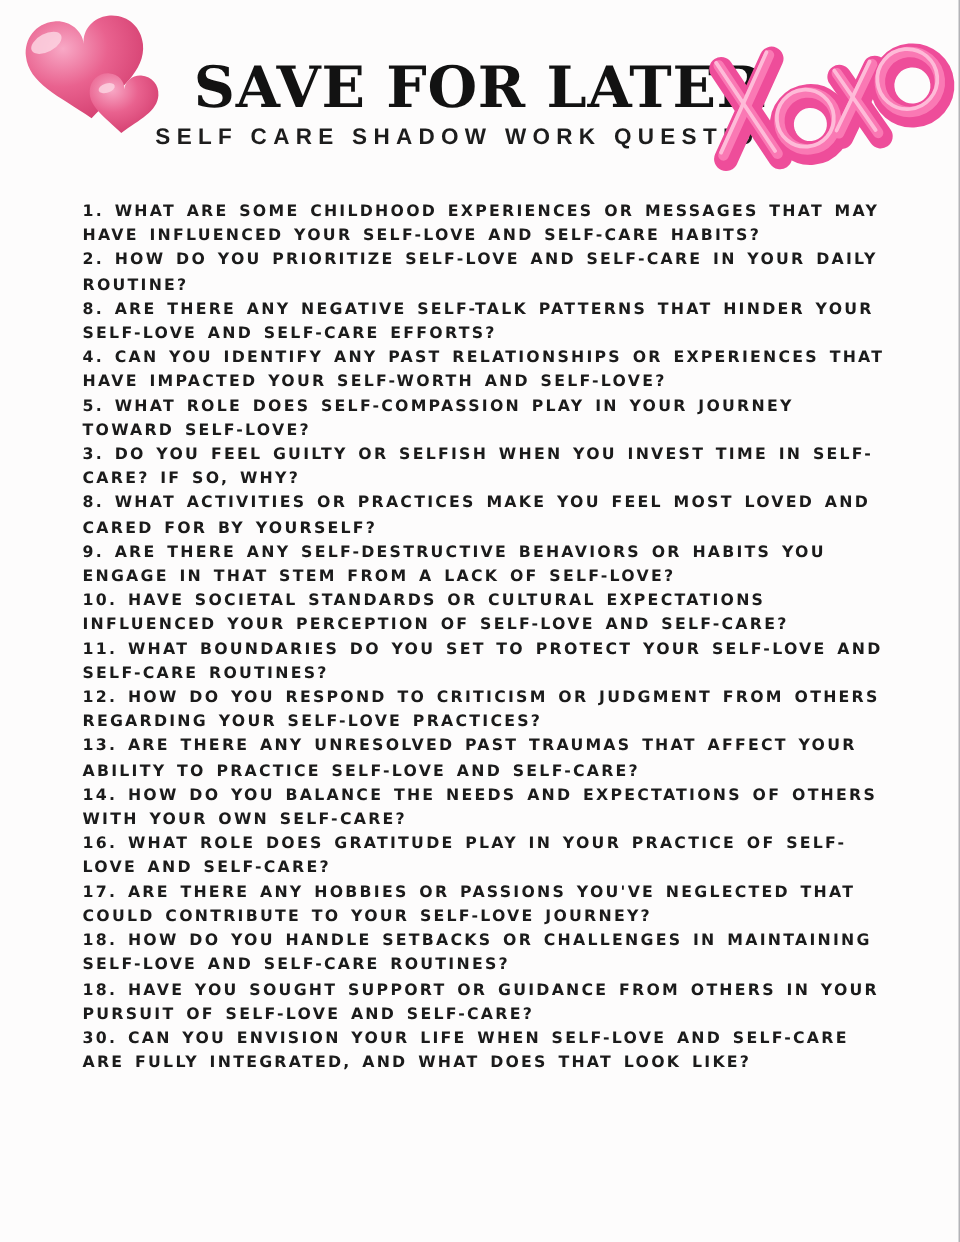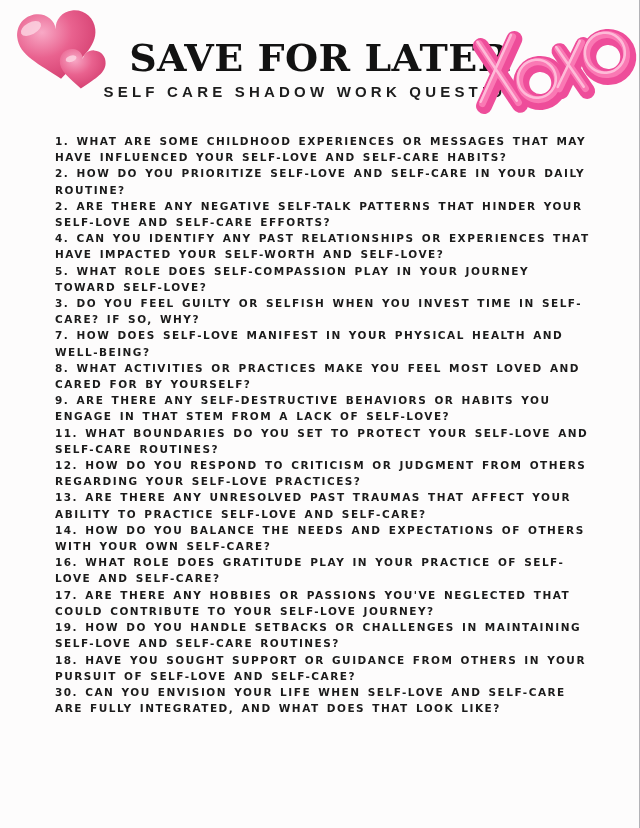--- a/index.html
+++ b/index.html
@@ -100,31 +100,31 @@
         <use href="#xoxoShapes" stroke="#fa79b4" stroke-width="7" transform="translate(-1.5,-2.5)"></use>
         <use href="#xoxoShapes" stroke="#ffc3dd" stroke-width="2.5" transform="translate(-3,-4.5)" opacity="0.9"></use>
       </g>
     </svg>
 
   </div>
 
   <main class="questions">
       <p class="question">1. WHAT ARE SOME CHILDHOOD EXPERIENCES OR MESSAGES THAT MAY HAVE INFLUENCED YOUR SELF-LOVE AND SELF-CARE HABITS?</p>
       <p class="question">2. HOW DO YOU PRIORITIZE SELF-LOVE AND SELF-CARE IN YOUR DAILY ROUTINE?</p>
-      <p class="question">2. ARE THERE ANY NEGATIVE SELF-TALK PATTERNS THAT HINDER YOUR SELF-LOVE AND SELF-CARE EFFORTS?</p>
+      <p class="question">8. ARE THERE ANY NEGATIVE SELF-TALK PATTERNS THAT HINDER YOUR SELF-LOVE AND SELF-CARE EFFORTS?</p>
       <p class="question">4. CAN YOU IDENTIFY ANY PAST RELATIONSHIPS OR EXPERIENCES THAT HAVE IMPACTED YOUR SELF-WORTH AND SELF-LOVE?</p>
       <p class="question">5. WHAT ROLE DOES SELF-COMPASSION PLAY IN YOUR JOURNEY TOWARD SELF-LOVE?</p>
       <p class="question">3. DO YOU FEEL GUILTY OR SELFISH WHEN YOU INVEST TIME IN SELF-CARE? IF SO, WHY?</p>
-      <p class="question">7. HOW DOES SELF-LOVE MANIFEST IN YOUR PHYSICAL HEALTH AND WELL-BEING?</p>
       <p class="question">8. WHAT ACTIVITIES OR PRACTICES MAKE YOU FEEL MOST LOVED AND CARED FOR BY YOURSELF?</p>
       <p class="question">9. ARE THERE ANY SELF-DESTRUCTIVE BEHAVIORS OR HABITS YOU ENGAGE IN THAT STEM FROM A LACK OF SELF-LOVE?</p>
+      <p class="question">10. HAVE SOCIETAL STANDARDS OR CULTURAL EXPECTATIONS INFLUENCED YOUR PERCEPTION OF SELF-LOVE AND SELF-CARE?</p>
       <p class="question">11. WHAT BOUNDARIES DO YOU SET TO PROTECT YOUR SELF-LOVE AND SELF-CARE ROUTINES?</p>
       <p class="question">12. HOW DO YOU RESPOND TO CRITICISM OR JUDGMENT FROM OTHERS REGARDING YOUR SELF-LOVE PRACTICES?</p>
       <p class="question">13. ARE THERE ANY UNRESOLVED PAST TRAUMAS THAT AFFECT YOUR ABILITY TO PRACTICE SELF-LOVE AND SELF-CARE?</p>
       <p class="question">14. HOW DO YOU BALANCE THE NEEDS AND EXPECTATIONS OF OTHERS WITH YOUR OWN SELF-CARE?</p>
       <p class="question">16. WHAT ROLE DOES GRATITUDE PLAY IN YOUR PRACTICE OF SELF-LOVE AND SELF-CARE?</p>
       <p class="question">17. ARE THERE ANY HOBBIES OR PASSIONS YOU'VE NEGLECTED THAT COULD CONTRIBUTE TO YOUR SELF-LOVE JOURNEY?</p>
-      <p class="question">19. HOW DO YOU HANDLE SETBACKS OR CHALLENGES IN MAINTAINING SELF-LOVE AND SELF-CARE ROUTINES?</p>
+      <p class="question">18. HOW DO YOU HANDLE SETBACKS OR CHALLENGES IN MAINTAINING SELF-LOVE AND SELF-CARE ROUTINES?</p>
       <p class="question">18. HAVE YOU SOUGHT SUPPORT OR GUIDANCE FROM OTHERS IN YOUR PURSUIT OF SELF-LOVE AND SELF-CARE?</p>
       <p class="question">30. CAN YOU ENVISION YOUR LIFE WHEN SELF-LOVE AND SELF-CARE ARE FULLY INTEGRATED, AND WHAT DOES THAT LOOK LIKE?</p>
     </main>
 
 </div>
 
 </body></html>

